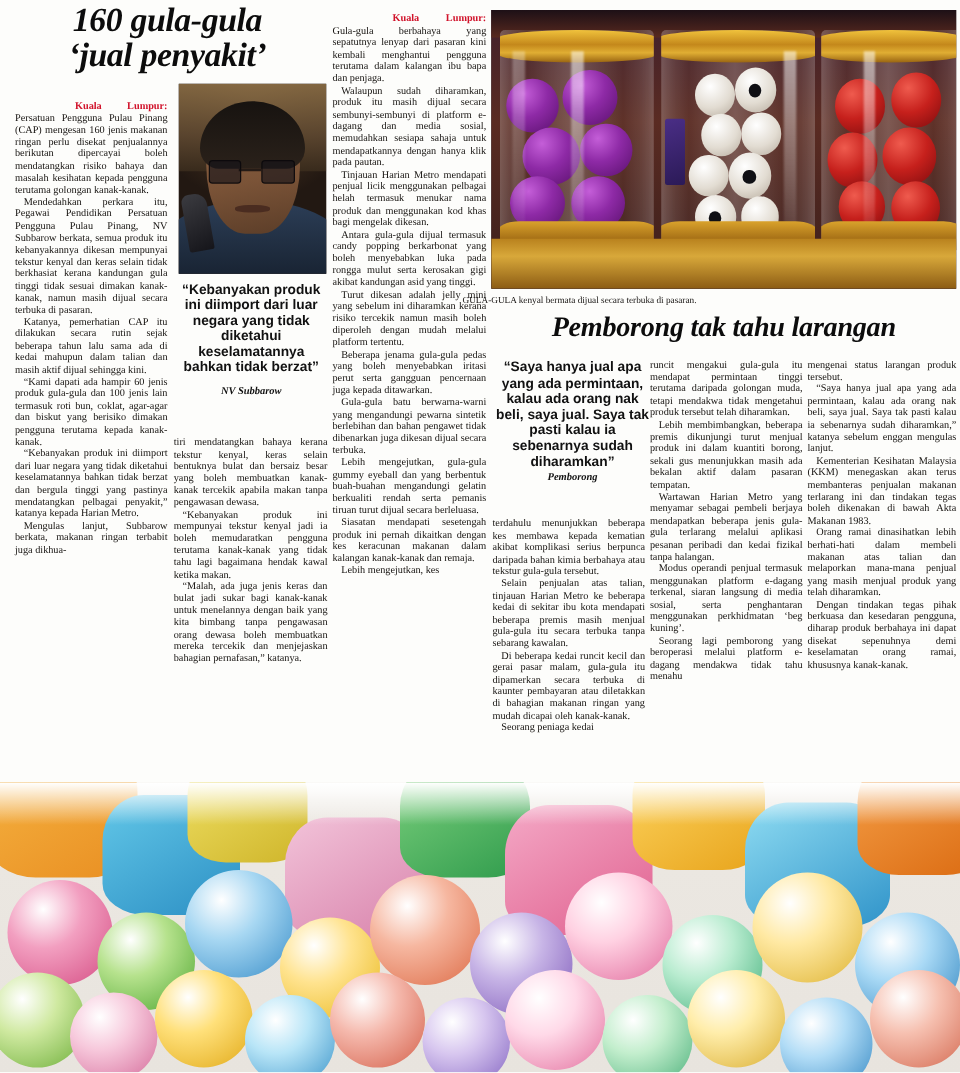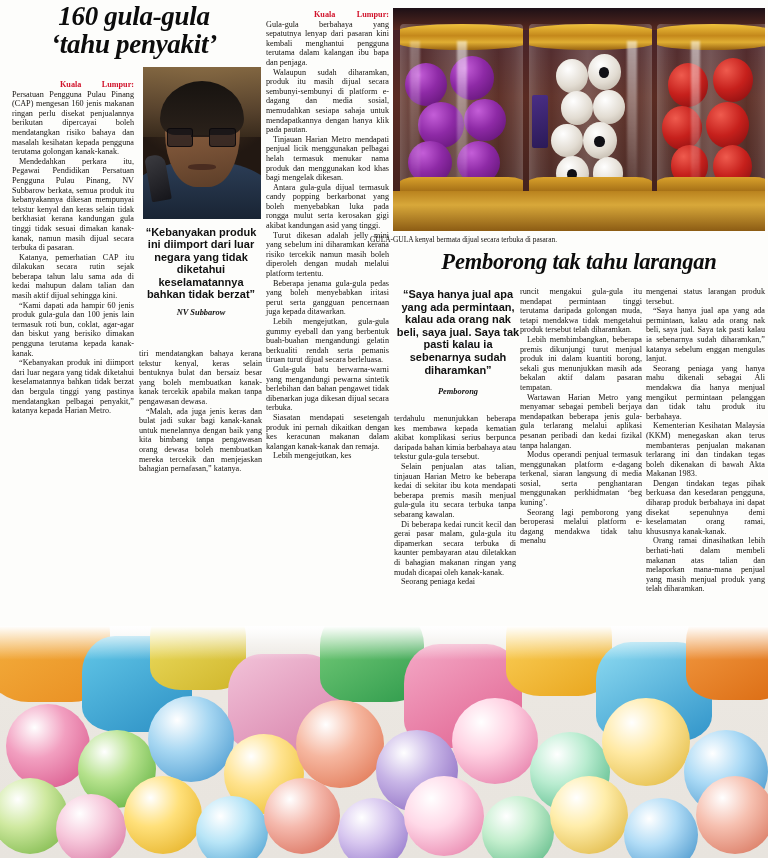--- a/index.html
+++ b/index.html
@@ -91,21 +91,20 @@
   }
   #pullquote-2 {
     left: 396px;
     top: 288px;
     width: 124px;
     font-size: 11px;
     line-height: 12.6px;
   }
   #pullquote-2 .attrib {
     display: block;
-    margin-top: 10px;
     font-family: "Liberation Serif", serif;
     font-style: italic;
     font-weight: bold;
     font-size: 8.4px;
   }
 
   
   .portrait {
     position: absolute;
     left: 143px;
@@ -312,21 +311,21 @@
   
   .col p + p { margin-top: 0; }
 </style>
 </head>
 <body>
 
 <div class="page">
 
   <div class="headline-main">
     <span>160 gula-gula</span>
-    <span class="l2">‘tahu penyakit’</span>
+    <span class="l2">‘jual penyakit’</span>
   </div>
 
   <div class="portrait">
     <div class="bg"></div>
     <div class="wall"></div>
     <div class="shirt"></div>
     <div class="neck"></div>
     <div class="face"></div>
     <div class="hair"></div>
     <div class="glass l"></div>
@@ -340,36 +339,38 @@
     <span>“Kebanyakan produk ini diimport dari luar negara yang tidak diketahui keselamatannya bahkan tidak berzat”</span>
     <span class="attrib">NV Subbarow</span>
   </div>
 
   <div class="col" id="s1c1" style="left:12px; top:80px; width:122px;">
     <p class="first"><span class="kicker">Kuala Lumpur:</span><span> Persatuan Pengguna Pulau Pinang (CAP) mengesan 160 jenis makanan ringan perlu disekat penjualannya berikutan dipercayai boleh mendatangkan risiko bahaya dan masalah kesihatan kepada pengguna terutama golongan kanak-kanak.</span></p>
     <p>Mendedahkan perkara itu, Pegawai Pendidikan Persatuan Pengguna Pulau Pinang, NV Subbarow berkata, semua produk itu kebanyakannya dikesan mempunyai tekstur kenyal dan keras selain tidak berkhasiat kerana kandungan gula tinggi tidak sesuai dimakan kanak-kanak, namun masih dijual secara terbuka di pasaran.</p>
     <p>Katanya, pemerhatian CAP itu dilakukan secara rutin sejak beberapa tahun lalu sama ada di kedai mahupun dalam talian dan masih aktif dijual sehingga kini.</p>
     <p>“Kami dapati ada hampir 60 jenis produk gula-gula dan 100 jenis lain termasuk roti bun, coklat, agar-agar dan biskut yang berisiko dimakan pengguna terutama kepada kanak-kanak.</p>
     <p>“Kebanyakan produk ini diimport dari luar negara yang tidak diketahui keselamatannya bahkan tidak berzat dan bergula tinggi yang pastinya mendatangkan pelbagai penyakit,” katanya kepada Harian Metro.</p>
+    <p>Mengulas lanjut, Subbarow berkata, makanan ringan terbabit juga dikhua-</p>
   </div>
 
   <div class="col" id="s1c2" style="left:139px; top:349px; width:123px;">
     <p class="first">tiri mendatangkan bahaya kerana tekstur kenyal, keras selain bentuknya bulat dan bersaiz besar yang boleh membuatkan kanak-kanak tercekik apabila makan tanpa pengawasan dewasa.</p>
+    <p>“Kebanyakan produk ini mempunyai tekstur kenyal jadi ia boleh memudaratkan pengguna terutama kanak-kanak yang tidak tahu lagi bagaimana hendak kawal ketika makan.</p>
     <p>“Malah, ada juga jenis keras dan bulat jadi sukar bagi kanak-kanak untuk menelannya dengan baik yang kita bimbang tanpa pengawasan orang dewasa boleh membuatkan mereka tercekik dan menjejaskan bahagian pernafasan,” katanya.</p>
   </div>
 
   <div class="col" id="s1c3" style="left:266px; top:10px; width:123px;">
     <p class="first"><span class="kicker">Kuala Lumpur:</span><span> Gula-gula berbahaya yang sepatutnya lenyap dari pasaran kini kembali menghantui pengguna terutama dalam kalangan ibu bapa dan penjaga.</span></p>
     <p>Walaupun sudah diharamkan, produk itu masih dijual secara sembunyi-sembunyi di platform e-dagang dan media sosial, memudahkan sesiapa sahaja untuk mendapatkannya dengan hanya klik pada pautan.</p>
     <p>Tinjauan Harian Metro mendapati penjual licik menggunakan pelbagai helah termasuk menukar nama produk dan menggunakan kod khas bagi mengelak dikesan.</p>
     <p>Antara gula-gula dijual termasuk candy popping berkarbonat yang boleh menyebabkan luka pada rongga mulut serta kerosakan gigi akibat kandungan asid yang tinggi.</p>
     <p>Turut dikesan adalah jelly mini yang sebelum ini diharamkan kerana risiko tercekik namun masih boleh diperoleh dengan mudah melalui platform tertentu.</p>
     <p>Beberapa jenama gula-gula pedas yang boleh menyebabkan iritasi perut serta gangguan pencernaan juga kepada ditawarkan.</p>
+    <p>Gula-gula batu berwarna-warni yang mengandungi pewarna sintetik berlebihan dan bahan pengawet tidak dibenarkan juga dikesan dijual secara terbuka.</p>
     <p>Lebih mengejutkan, gula-gula gummy eyeball dan yang berbentuk buah-buahan mengandungi gelatin berkualiti rendah serta pemanis tiruan turut dijual secara berleluasa.</p>
-    <p>Gula-gula batu berwarna-warni yang mengandungi pewarna sintetik berlebihan dan bahan pengawet tidak dibenarkan juga dikesan dijual secara terbuka.</p>
     <p>Siasatan mendapati sesetengah produk ini pernah dikaitkan dengan kes keracunan makanan dalam kalangan kanak-kanak dan remaja.</p>
     <p>Lebih mengejutkan, kes</p>
   </div>
 
   <div class="photo-jars">
     <div class="backdrop"></div>
     <div class="topband"></div>
 
     <div class="jar" style="left:2%; width:33%;">
       <div class="lid"></div>
@@ -446,24 +447,23 @@
     <p class="first">runcit mengakui gula-gula itu mendapat permintaan tinggi terutama daripada golongan muda, tetapi mendakwa tidak mengetahui produk tersebut telah diharamkan.</p>
     <p>Lebih membimbangkan, beberapa premis dikunjungi turut menjual produk ini dalam kuantiti borong, sekali gus menunjukkan masih ada bekalan aktif dalam pasaran tempatan.</p>
     <p>Wartawan Harian Metro yang menyamar sebagai pembeli berjaya mendapatkan beberapa jenis gula-gula terlarang melalui aplikasi pesanan peribadi dan kedai fizikal tanpa halangan.</p>
     <p>Modus operandi penjual termasuk menggunakan platform e-dagang terkenal, siaran langsung di media sosial, serta penghantaran menggunakan perkhidmatan ‘beg kuning’.</p>
     <p>Seorang lagi pemborong yang beroperasi melalui platform e-dagang mendakwa tidak tahu menahu</p>
   </div>
 
   <div class="col" id="s2c3" style="left:646px; top:287px; width:119px;">
     <p class="first">mengenai status larangan produk tersebut.</p>
     <p>“Saya hanya jual apa yang ada permintaan, kalau ada orang nak beli, saya jual. Saya tak pasti kalau ia sebenarnya sudah diharamkan,” katanya sebelum enggan mengulas lanjut.</p>
-    <p>Seorang peniaga yang hanya mahu dikenali sebagai Ali mendakwa dia hanya menjual mengikut permintaan pelanggan dan tidak tahu produk itu berbahaya.</p>
     <p>Kementerian Kesihatan Malaysia (KKM) menegaskan akan terus membanteras penjualan makanan terlarang ini dan tindakan tegas boleh dikenakan di bawah Akta Makanan 1983.</p>
+    <p>Orang ramai dinasihatkan lebih berhati-hati dalam membeli makanan atas talian dan melaporkan mana-mana penjual yang masih menjual produk yang telah diharamkan.</p>
     <p>Dengan tindakan tegas pihak berkuasa dan kesedaran pengguna, diharap produk berbahaya ini dapat disekat sepenuhnya demi keselamatan orang ramai, khususnya kanak-kanak.</p>
-    <p>Orang ramai dinasihatkan lebih berhati-hati dalam membeli makanan atas talian dan melaporkan mana-mana penjual yang masih menjual produk yang telah diharamkan.</p>
   </div>
 
   <div class="candystrip">
     <div class="fadetop"></div>
 
     <div class="gummy" style="left:-10px; top:-34px; width:120px; height:110px; background:linear-gradient(150deg,#f7b43c,#e98a18); opacity:.95;"></div>
     <div class="gummy" style="left:82px; top:10px; width:110px; height:96px; background:linear-gradient(150deg,#63c8e8,#2c8fc4);"></div>
     <div class="gummy" style="left:150px; top:-22px; width:96px; height:86px; background:linear-gradient(150deg,#f2e46a,#cfb52a);"></div>
     <div class="gummy" style="left:228px; top:28px; width:112px; height:98px; background:linear-gradient(150deg,#f2c3d9,#d882ab);"></div>
     <div class="gummy" style="left:320px; top:-16px; width:104px; height:92px; background:linear-gradient(150deg,#7fd27f,#2f9b4c);"></div>

